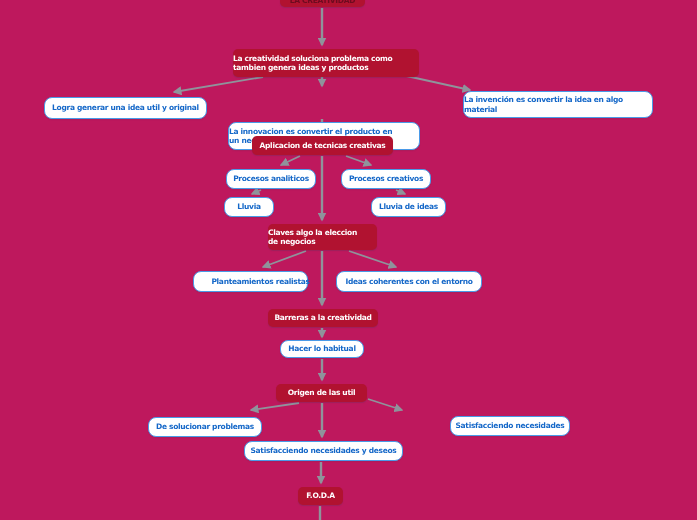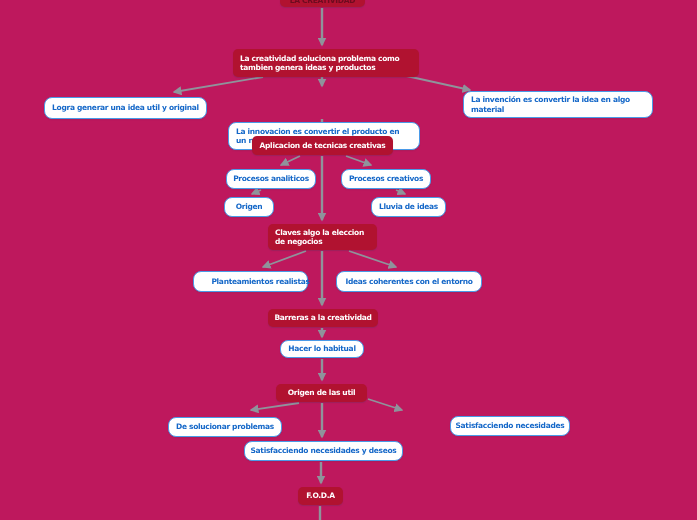--- a/index.html
+++ b/index.html
@@ -46,21 +46,20 @@
     box-shadow: 0 1px 1px rgba(60,60,90,0.15);
   }
   .node.align-center {
     justify-content: center;
     text-align: center;
     white-space: nowrap;
   }
   .node.align-left {
     justify-content: flex-start;
     text-align: left;
-    padding-left: 7px;
     padding-right: 4px;
     white-space: pre-line;
   }
   .node.root-cut {
     align-items: flex-end;
     padding-bottom: 2px;
   }
 </style>
 </head>
 <body>
@@ -100,27 +99,27 @@
       <div class="node topic align-left" style="left: 233px; top: 49px; width: 186px; height: 28px;">La creatividad soluciona problema como
 tambien genera ideas y productos</div>
       <div class="node subtopic align-center" style="left: 44px; top: 97px; width: 163px; height: 22px;">Logra generar una idea util y original</div>
       <div class="node subtopic align-left" style="left: 228px; top: 90px; width: 192px; height: 28px; margin-top: 32px;">La innovacion es convertir el producto en
 un negocio.</div>
       <div class="node subtopic align-left" style="left: 463px; top: 91px; width: 190px; height: 27px;">La invención es convertir la idea en algo
 material</div>
       <div class="node topic align-center" style="left: 252px; top: 136px; width: 141px; height: 19px;">Aplicacion de tecnicas creativas</div>
       <div class="node subtopic align-center" style="left: 226px; top: 169px; width: 90px; height: 20px;">Procesos analiticos</div>
       <div class="node subtopic align-center" style="left: 341px; top: 169px; width: 90px; height: 20px;">Procesos creativos</div>
-      <div class="node subtopic align-center" style="left: 224px; top: 197px; width: 50px; height: 20px;">Origen</div>
+      <div class="node subtopic align-center" style="left: 224px; top: 197px; width: 50px; height: 20px;">Lluvia</div>
       <div class="node subtopic align-center" style="left: 371px; top: 197px; width: 75px; height: 20px;">Lluvia de ideas</div>
       <div class="node topic align-left" style="left: 268px; top: 224px; width: 109px; height: 26px;">Claves algo la eleccion
 de negocios</div>
       <div class="node subtopic align-center" style="left: 193px; top: 271px; width: 115px; height: 21px; padding-left: 20px;">Planteamientos realistas</div>
       <div class="node subtopic align-center" style="left: 336px; top: 271px; width: 146px; height: 21px;">Ideas coherentes con el entorno</div>
       <div class="node topic align-center" style="left: 268px; top: 309px; width: 110px; height: 18px;">Barreras a la creatividad</div>
       <div class="node subtopic align-center" style="left: 280px; top: 340px; width: 84px; height: 18px;">Hacer lo habitual</div>
       <div class="node topic align-center" style="left: 276px; top: 384px; width: 91px; height: 18px;">Origen de las util</div>
-      <div class="node subtopic align-center" style="left: 148px; top: 417px; width: 114px; height: 20px; margin-left: 20px;">De solucionar problemas</div>
+      <div class="node subtopic align-center" style="left: 148px; top: 417px; width: 114px; height: 20px;">De solucionar problemas</div>
       <div class="node subtopic align-center" style="left: 406px; top: 416px; width: 120px; height: 20px; margin-left: 44px;">Satisfacciendo necesidades</div>
       <div class="node subtopic align-center" style="left: 244px; top: 441px; width: 159px; height: 20px;">Satisfacciendo necesidades y deseos</div>
       <div class="node topic align-center" style="left: 298px; top: 487px; width: 45px; height: 18px;">F.O.D.A</div>
     </div>
 </div>
 
 </body></html>

